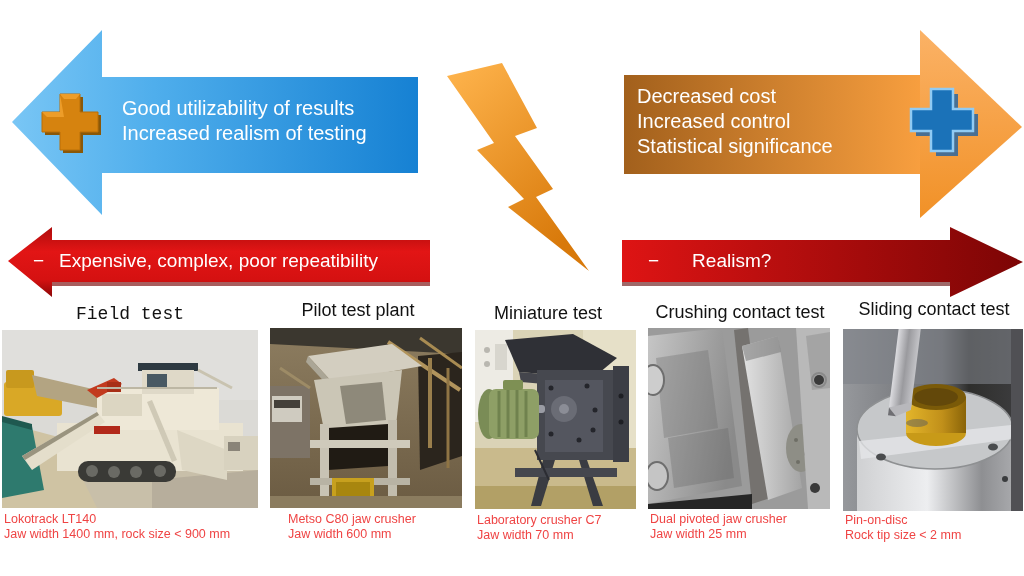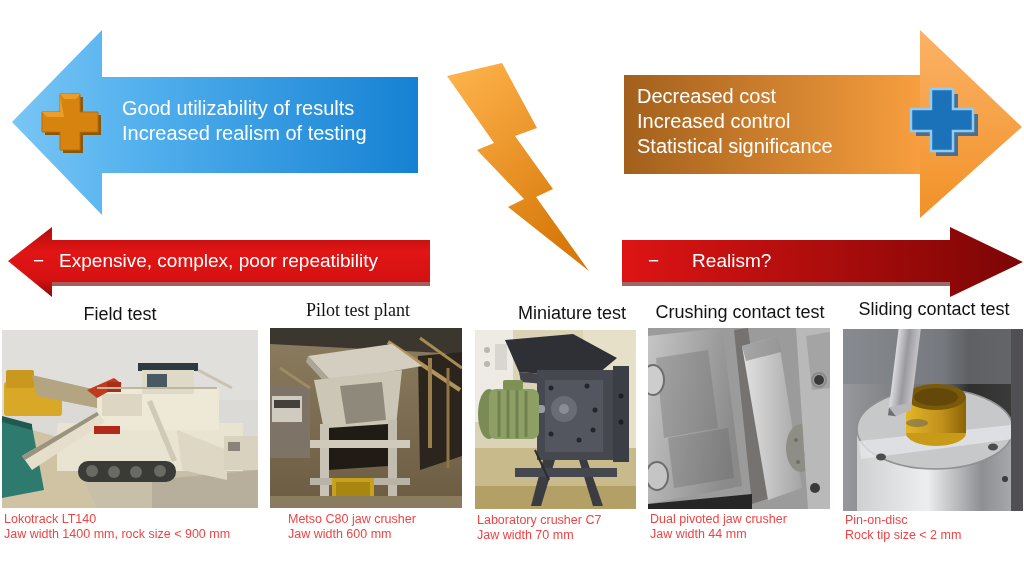--- a/index.html
+++ b/index.html
@@ -10,23 +10,23 @@
   .deco{position:absolute;left:0;top:0;z-index:0;pointer-events:none;}
   .arrow-text{position:absolute;z-index:2;color:#fff;font-size:20px;line-height:25px;white-space:nowrap;}
   .tl-text{left:122px;top:96px;}
   .tr-text{left:637px;top:84px;}
   .red-text{position:absolute;z-index:2;color:#fff;font-size:19px;top:250px;white-space:nowrap;display:flex;}
   .rl-text{left:33px;}
   .rl-text .lbl{margin-left:15px;}
   .rr-text{left:648px;}
   .rr-text .lbl{margin-left:33px;}
   .col-title{position:absolute;z-index:2;font-size:18px;color:#121212;text-align:center;white-space:nowrap;}
-  .t1{left:30px;width:180px;top:304px;}
-  .t2{left:268px;width:180px;top:300px;font-family:Liberation Serif, serif;}
-  .t3{left:482px;width:180px;top:303px;text-align:center;}
+  .t1{left:40px;width:180px;top:304px;font-family:Liberation Mono, monospace;}
+  .t2{left:268px;width:180px;top:300px;}
+  .t3{left:458px;width:180px;top:303px;text-align:center;}
   .t4{left:640px;width:200px;top:302px;}
   .t5{left:834px;width:200px;top:299px;}
   .photo{position:absolute;z-index:1;overflow:hidden;background:#888;}
   .p1{left:2px;top:330px;width:256px;height:178px;}
   .p2{left:270px;top:328px;width:192px;height:180px;}
   .p3{left:475px;top:330px;width:161px;height:179px;}
   .p4{left:648px;top:328px;width:182px;height:181px;}
   .p5{left:843px;top:329px;width:180px;height:182px;}
   .caption{position:absolute;z-index:2;font-size:12.5px;line-height:15px;color:#ef4444;white-space:nowrap;}
   .c1{left:4px;top:512px;}
@@ -333,20 +333,20 @@
   <div class="caption c2">
     <div>Metso C80 jaw crusher</div>
     <div>Jaw width 600 mm</div>
   </div>
   <div class="caption c3">
     <div>Laboratory crusher C7</div>
     <div>Jaw width 70 mm</div>
   </div>
   <div class="caption c4">
     <div>Dual pivoted jaw crusher</div>
-    <div>Jaw width 44 mm</div>
+    <div>Jaw width 25 mm</div>
   </div>
   <div class="caption c5">
     <div>Pin-on-disc</div>
     <div>Rock tip size &lt; 2 mm</div>
   </div>
 
 </div>
 
 </body></html>

